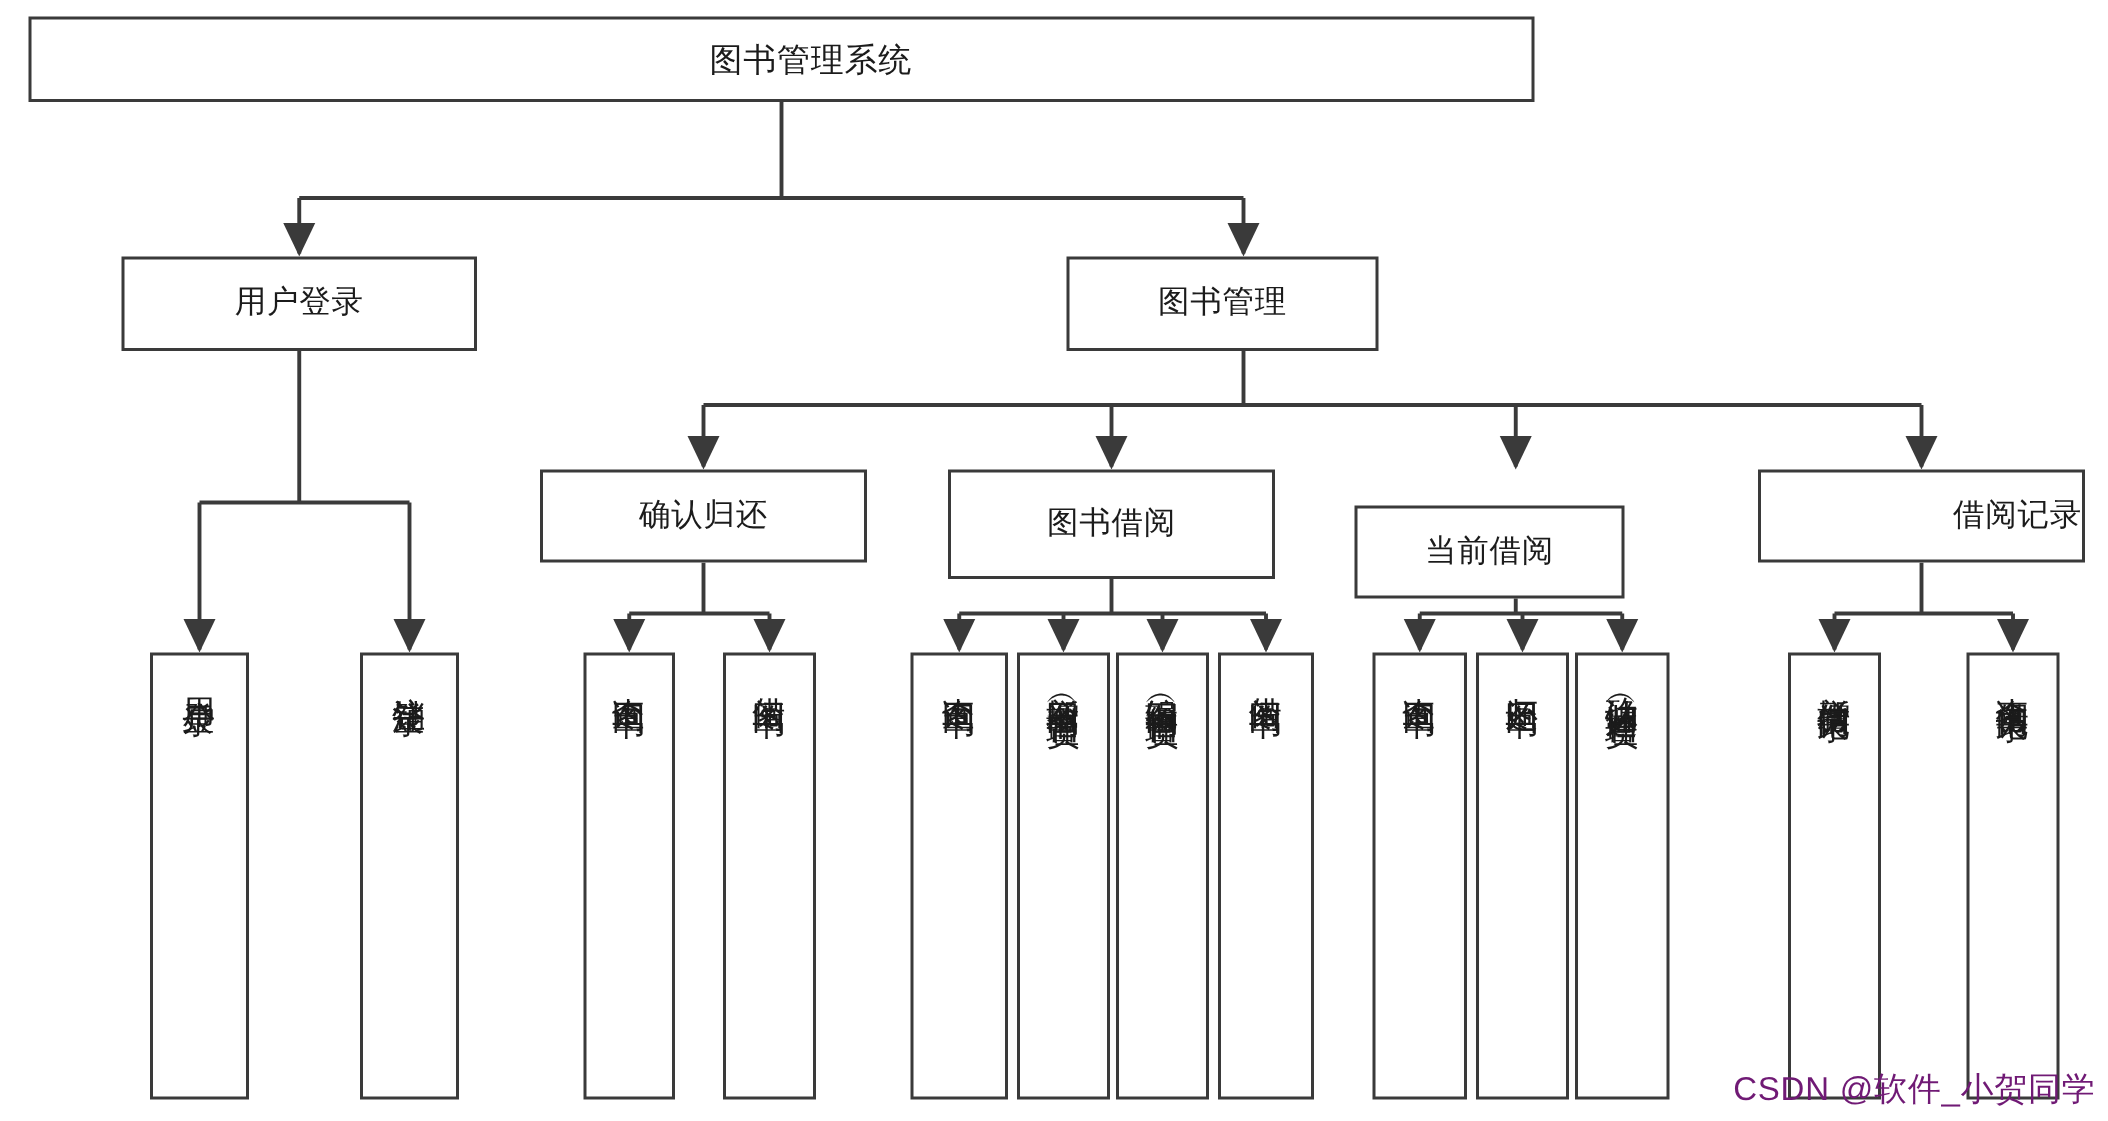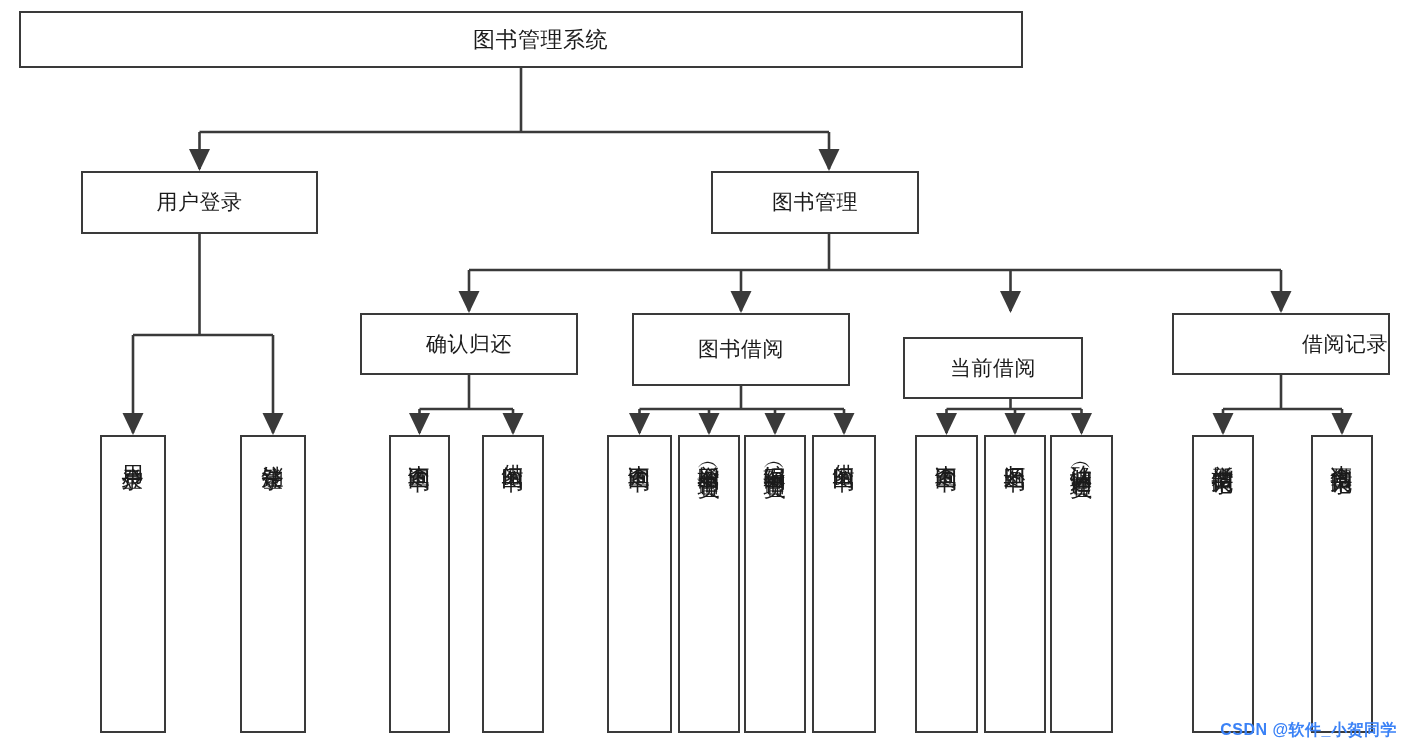--- a/index.html
+++ b/index.html
@@ -57,25 +57,24 @@
     text-orientation: upright;
     font-size: 22px;
     line-height: 1.05;
     letter-spacing: 2px;
     white-space: nowrap;
   }
   #watermark {
     position: absolute;
     right: 8px;
     bottom: 6px;
-    font-size: 16px;
-    color: #3b82f6;
+    font-size: 22px;
+    color: #701a75;
     white-space: nowrap;
     letter-spacing: 0.5px;
-    font-weight: bold;
   }
 </style>
 </head>
 <body>
 
 <div id="canvas">
 
   <svg id="wires" viewBox="0 0 1405 747" width="1405" height="747">
     <defs>
       <marker id="arrow" viewBox="0 0 12 12" refX="10.5" refY="6" markerWidth="9" markerHeight="9" orient="auto-start-reverse">

